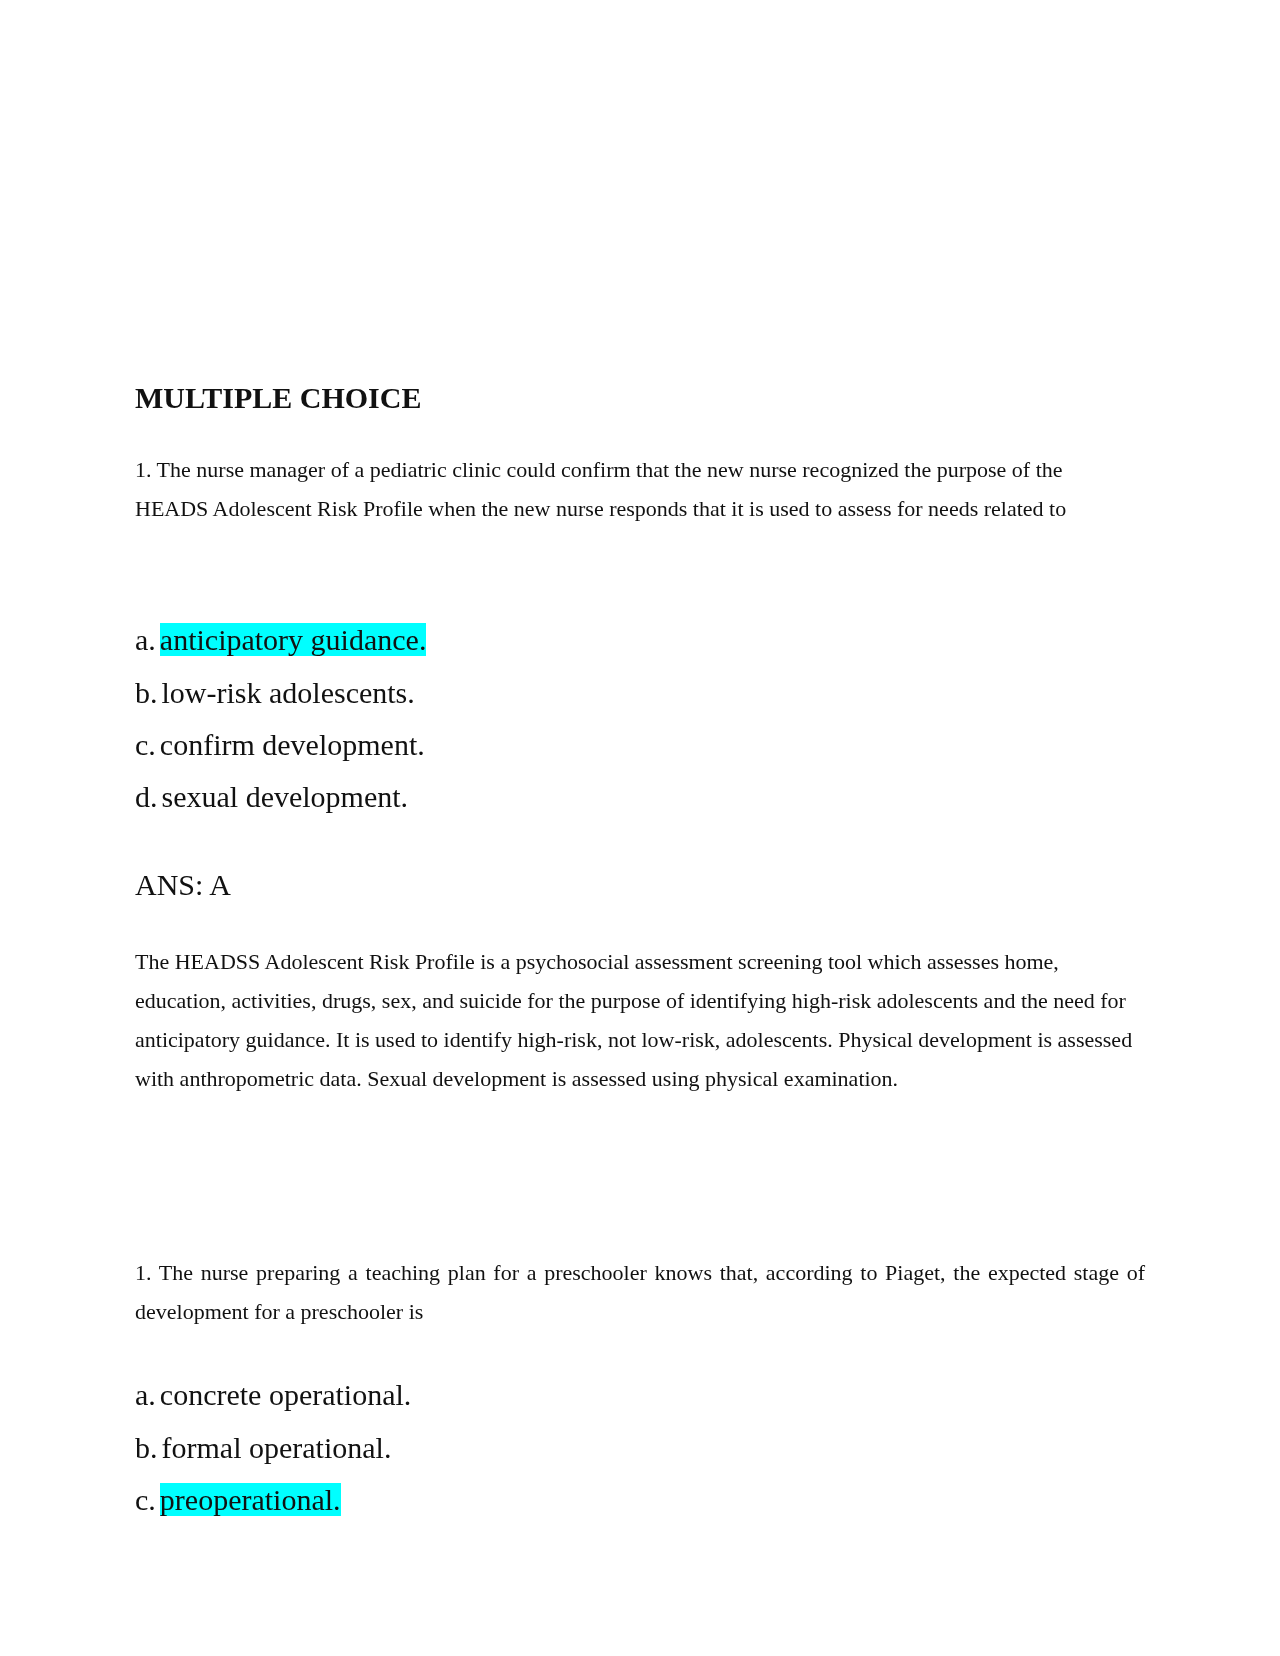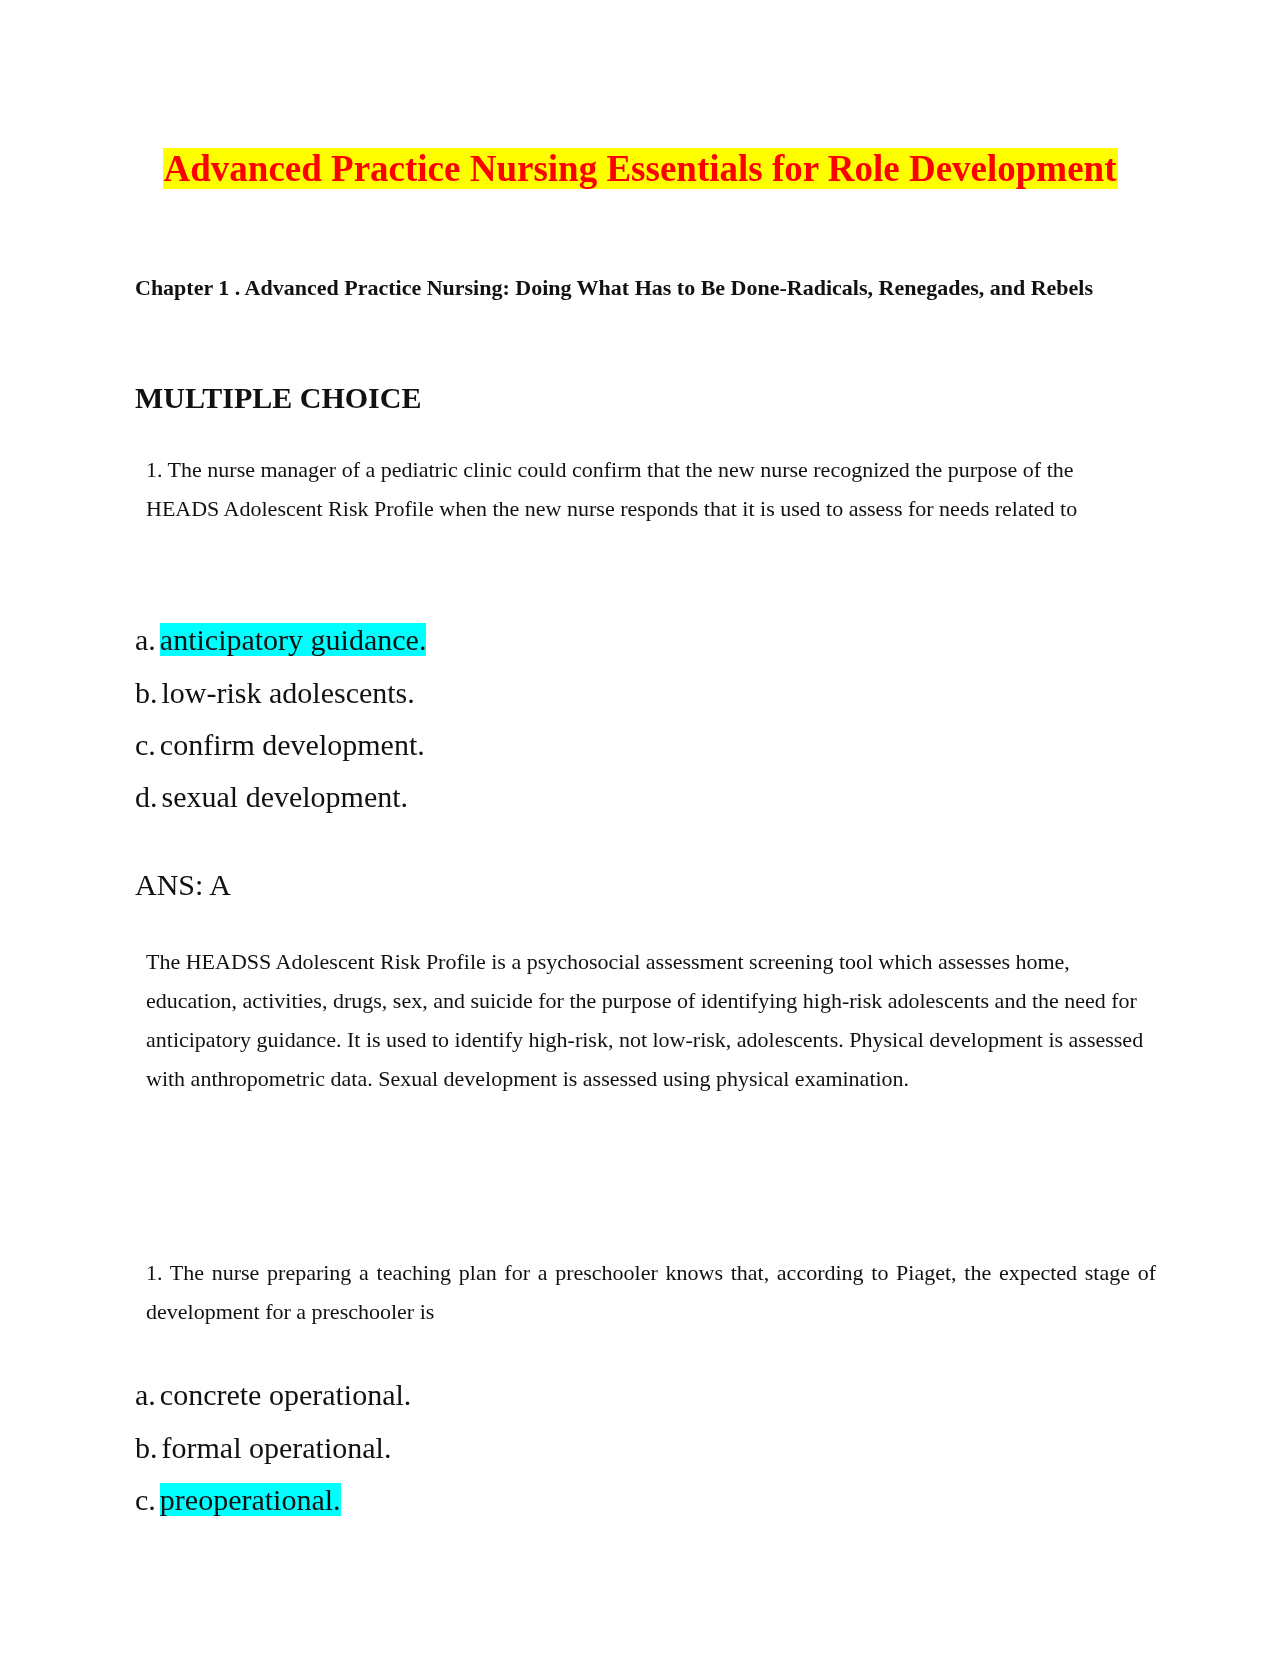--- a/index.html
+++ b/index.html
@@ -56,43 +56,41 @@
     }
     .section-heading {
       font-weight: bold;
     }
     .para {
       position: absolute;
       left: 135px;
       width: 1000px;
       font-size: 22px;
       line-height: 39px;
-      margin-left: 11px;
     }
     .justify {
       text-align: justify;
       text-align-last: left;
     }
     .hl {
       background: #00ffff;
     }
     .opt-letter {
       margin-right: 4px;
     }
   </style>
 </head>
 <body>
 
 <div class="page">
 
   <div class="title-block">
-    <span class="title-line">Advanced Practice Nursing Essentials for Role Development</span><br>
+    <br>
   </div>
 
-  <div class="chapter">Chapter 1 . Advanced Practice Nursing: Doing What Has to Be Done-Radicals, Renegades, and  Rebels</div>
 
   <div class="abs section-heading" style="top:378px;">MULTIPLE CHOICE</div>
 
   <div class="para" style="top:450px; width:950px;">1. The nurse manager of a pediatric clinic could confirm that the new nurse recognized the purpose of the HEADS Adolescent Risk Profile when the new nurse responds that it is used to assess for needs related to</div>
 
   <div class="abs" style="top:620px;text-align:center;">
     <span class="opt-letter">a.</span><span class="hl">anticipatory guidance.</span>
   </div>
   <div class="abs" style="top:673px;">
     <span class="opt-letter">b.</span><span>low-risk adolescents.</span>

